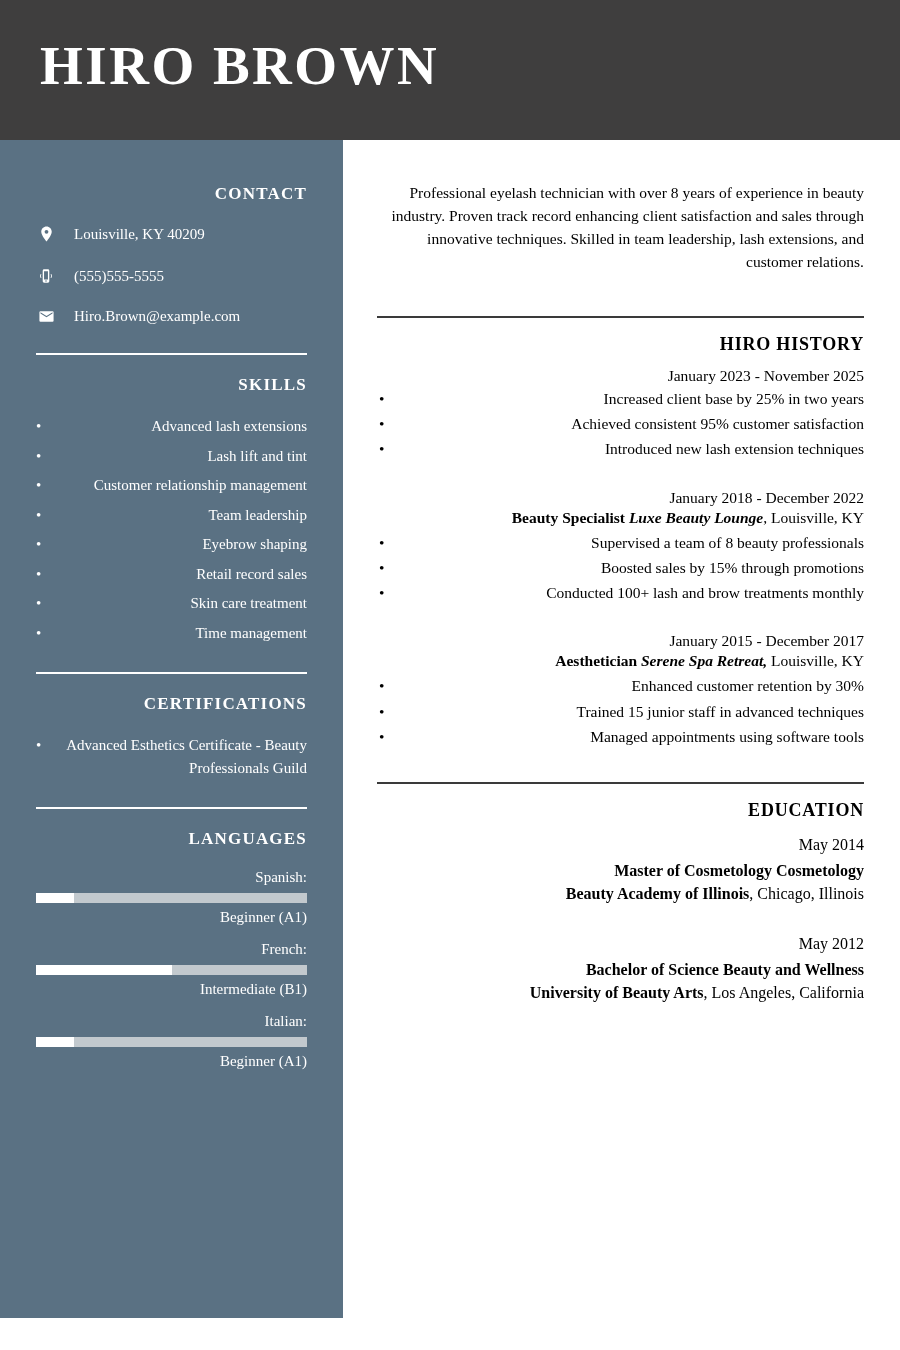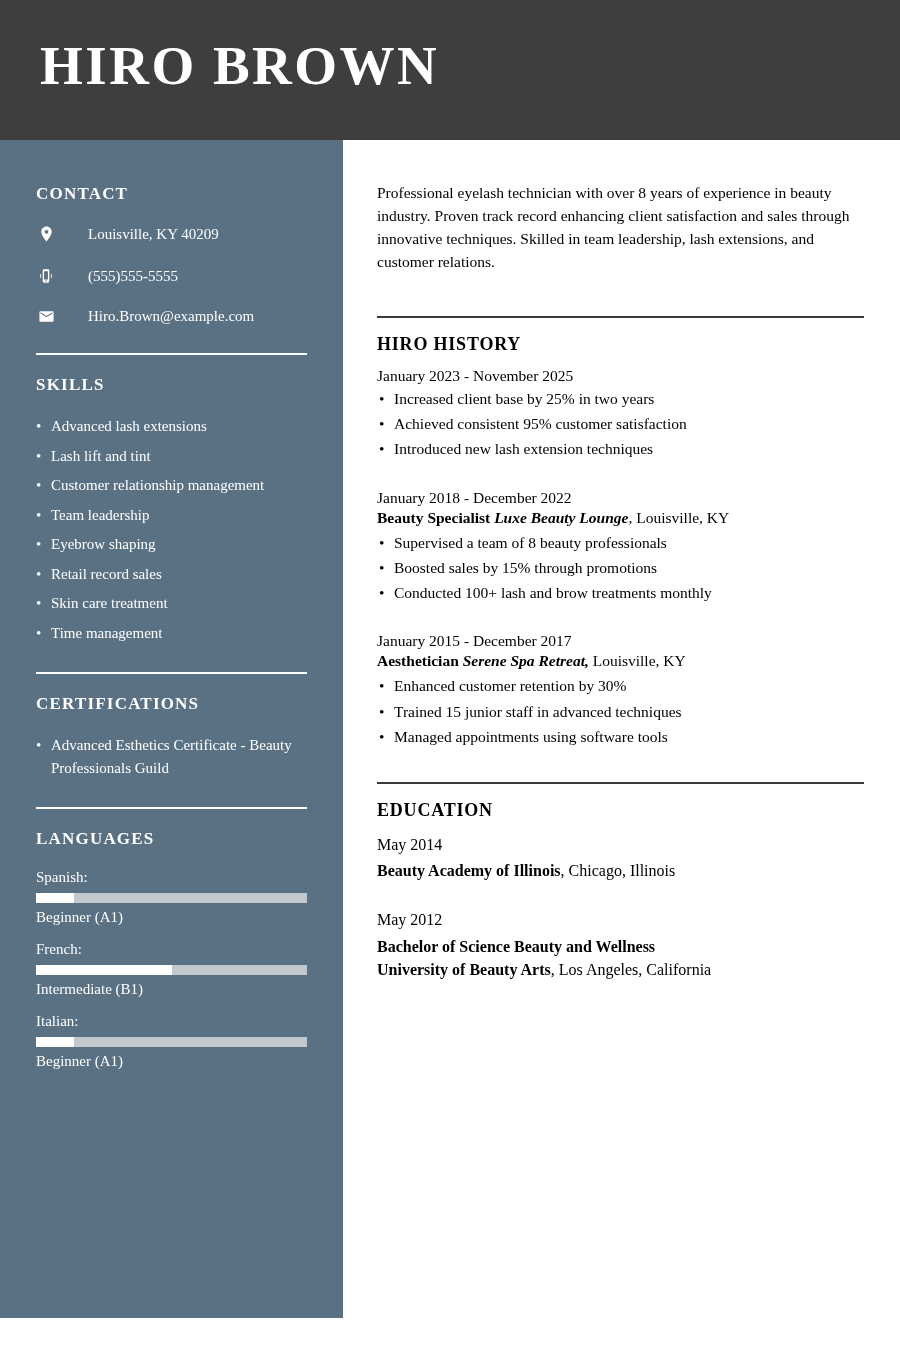--- a/index.html
+++ b/index.html
@@ -16,41 +16,41 @@
   .header {
     height: 140px; background: #3f3e3e;
     color: #ffffff; padding: 36px 0 0 40px;
   }
   .name {
     font-size: 55px; font-weight: bold;
     letter-spacing: 2.5px; line-height: 1.1;
   }
 
   
-  .columns { display: flex; height: 1178px; }
+  .columns { display: flex; height: 1178px; text-align: right; }
 
   .sidebar {
     width: 343px; background: #5a7183; color: #ffffff;
     padding: 44px 36px 30px 36px; flex-shrink: 0;
   }
   .main {
     flex: 1; padding: 42px 36px 38px 34px; color: #000000;
   }
 
   
   .side-title {
     font-size: 17px; font-weight: bold; letter-spacing: 1.2px;
     margin-bottom: 20px;
   }
   .side-divider {
     height: 2px; background: #ffffff; margin: 28px 0 20px 0;
   }
 
   .contact-item {
-    display: flex; align-items: center; gap: 32px;
+    display: flex; align-items: center; gap: 18px;
     margin-bottom: 22px; font-size: 15px;
   }
   .contact-item .icon { width: 20px; display: flex; justify-content: center; flex-shrink: 0; }
 
   .side-list { list-style: none; font-size: 15px; line-height: 1.5; }
   .side-list li {
     padding-left: 15px; position: relative; margin-bottom: 7px;
   }
   .side-list li::before {
     content: "•"; position: absolute; left: 0; top: 0;
@@ -237,20 +237,21 @@
           </ul>
         </div>
       </div>
 
       <div class="section">
         <div class="main-rule"></div>
         <div class="main-title">EDUCATION</div>
 
         <div class="edu">
           <div class="edu-date">May 2014</div>
+          <div class="edu-degree">Master of Cosmetology Cosmetology</div>
           <div>
             <span class="edu-school">Beauty Academy of Illinois</span><span class="edu-location">, Chicago, Illinois</span>
           </div>
         </div>
 
         <div class="edu">
           <div class="edu-date">May 2012</div>
           <div class="edu-degree">Bachelor of Science Beauty and Wellness</div>
           <div>
             <span class="edu-school">University of Beauty Arts</span><span class="edu-location">, Los Angeles, California</span>

